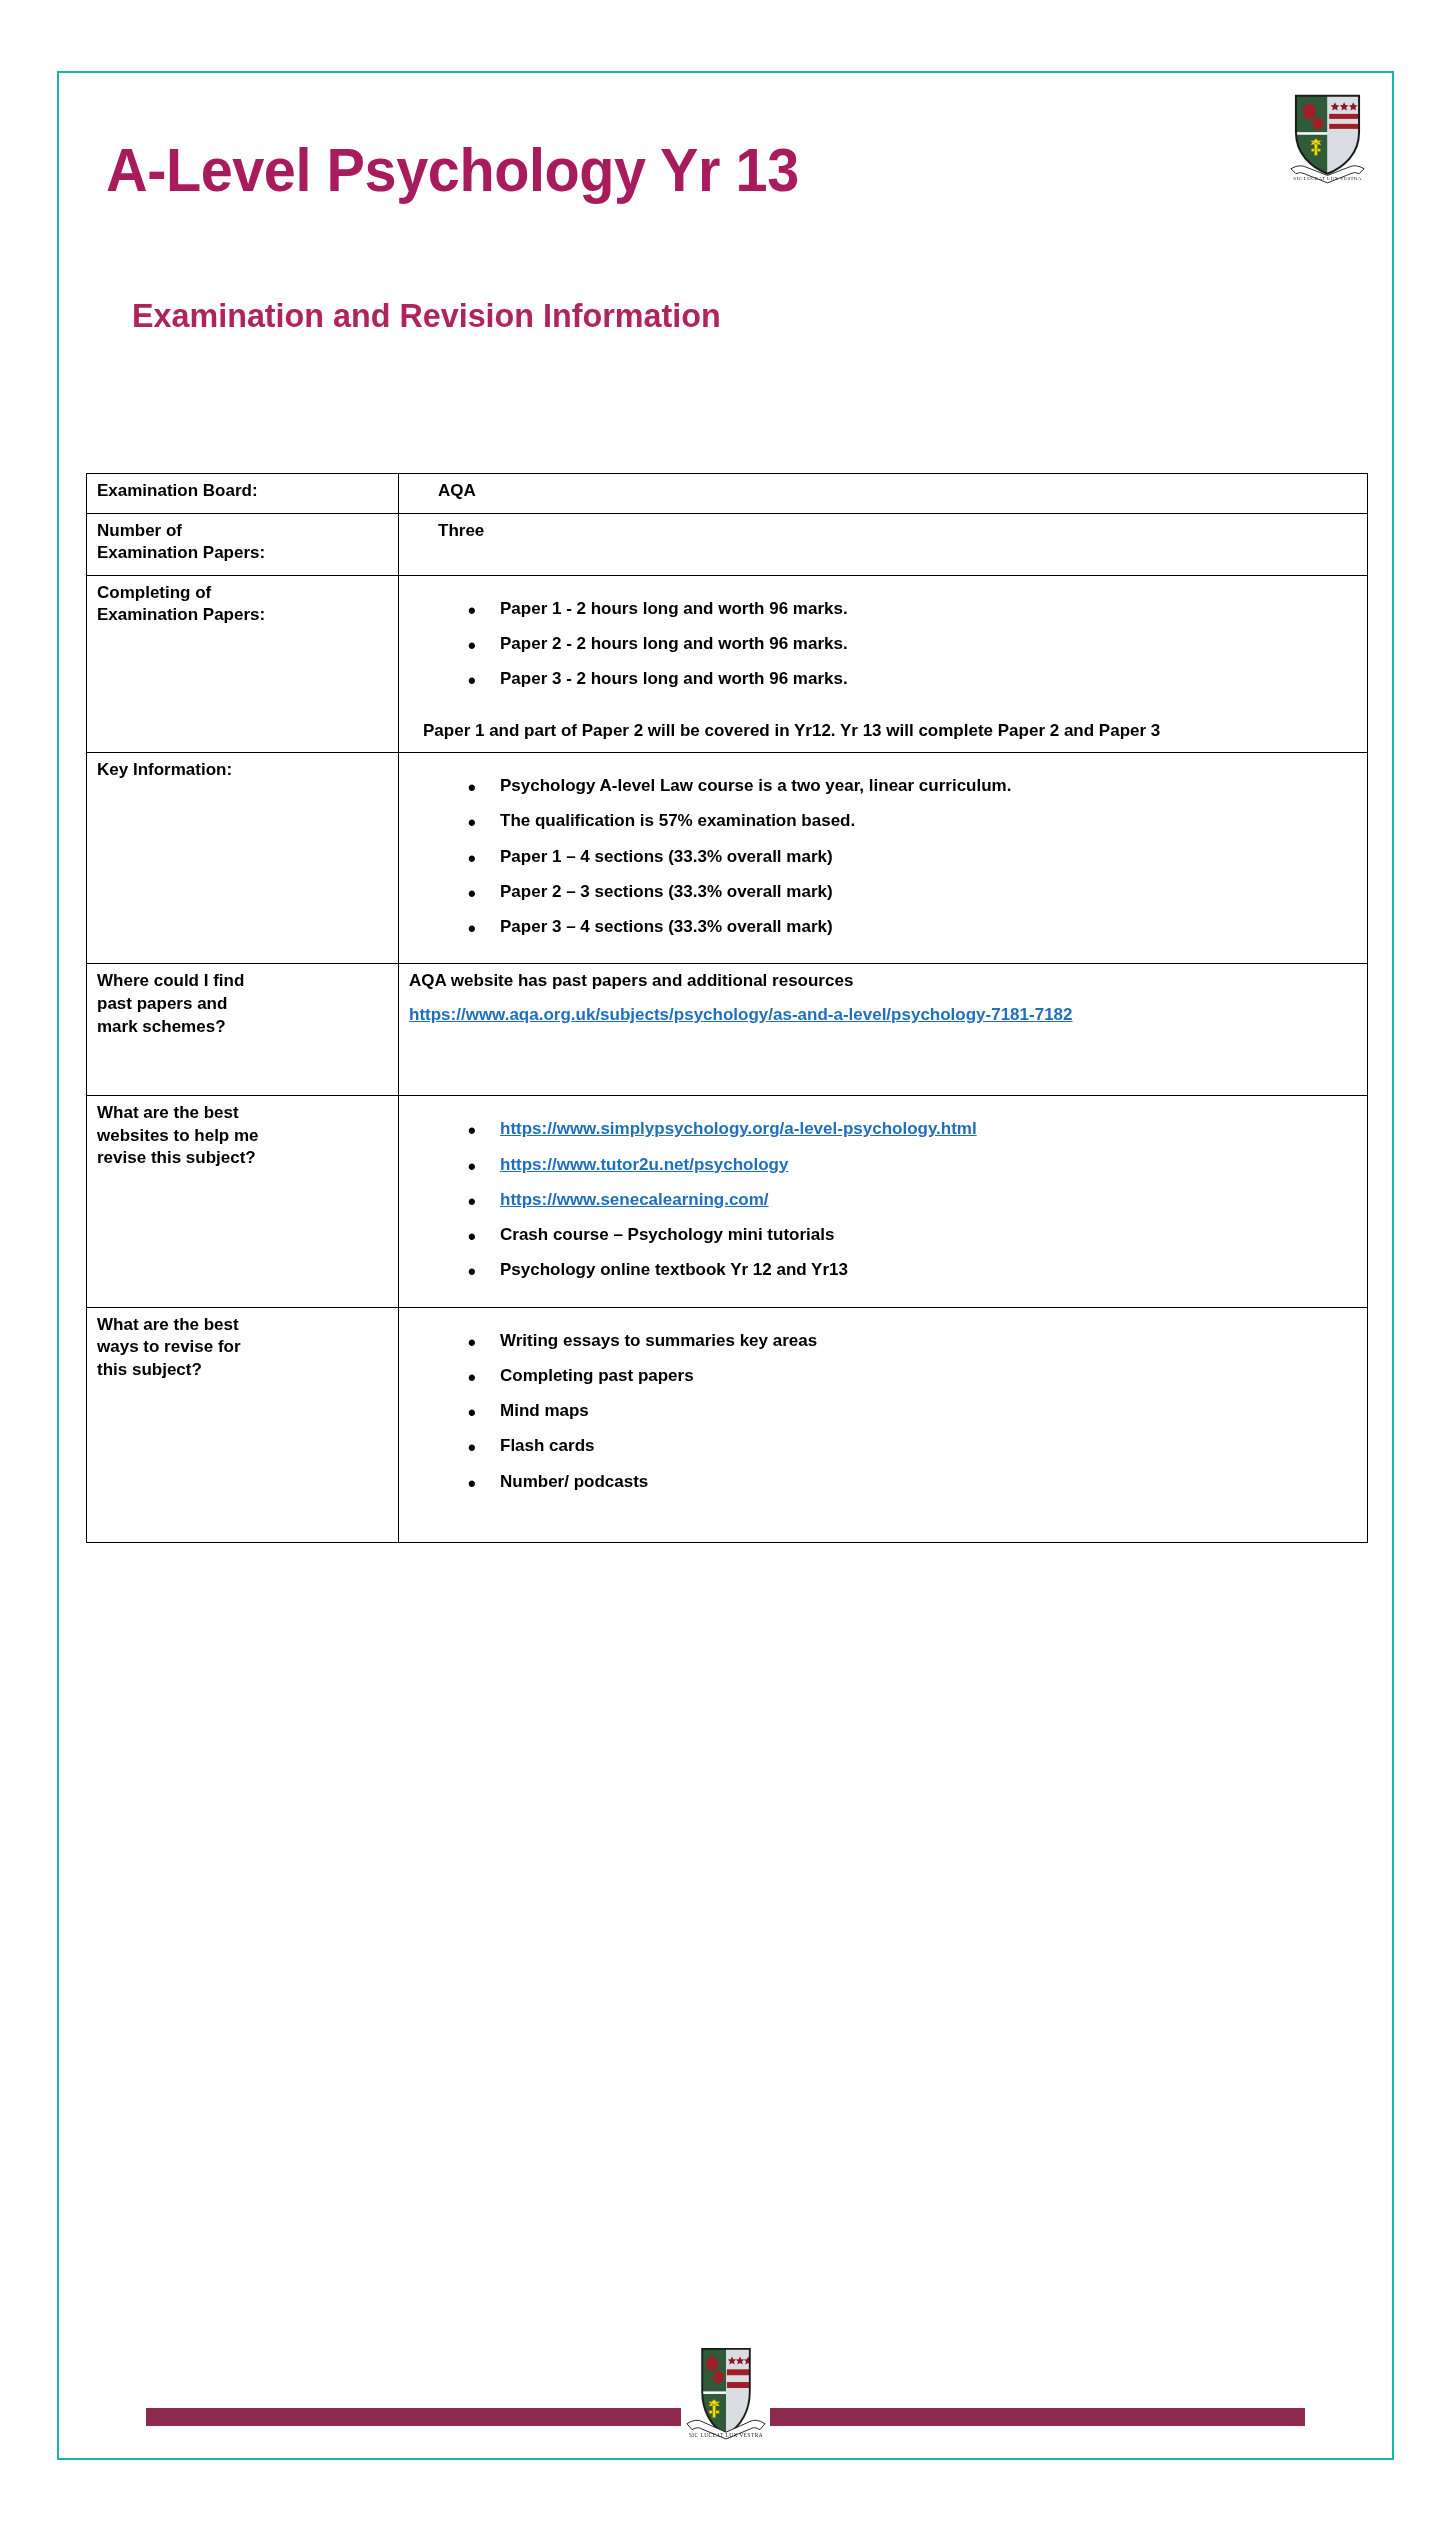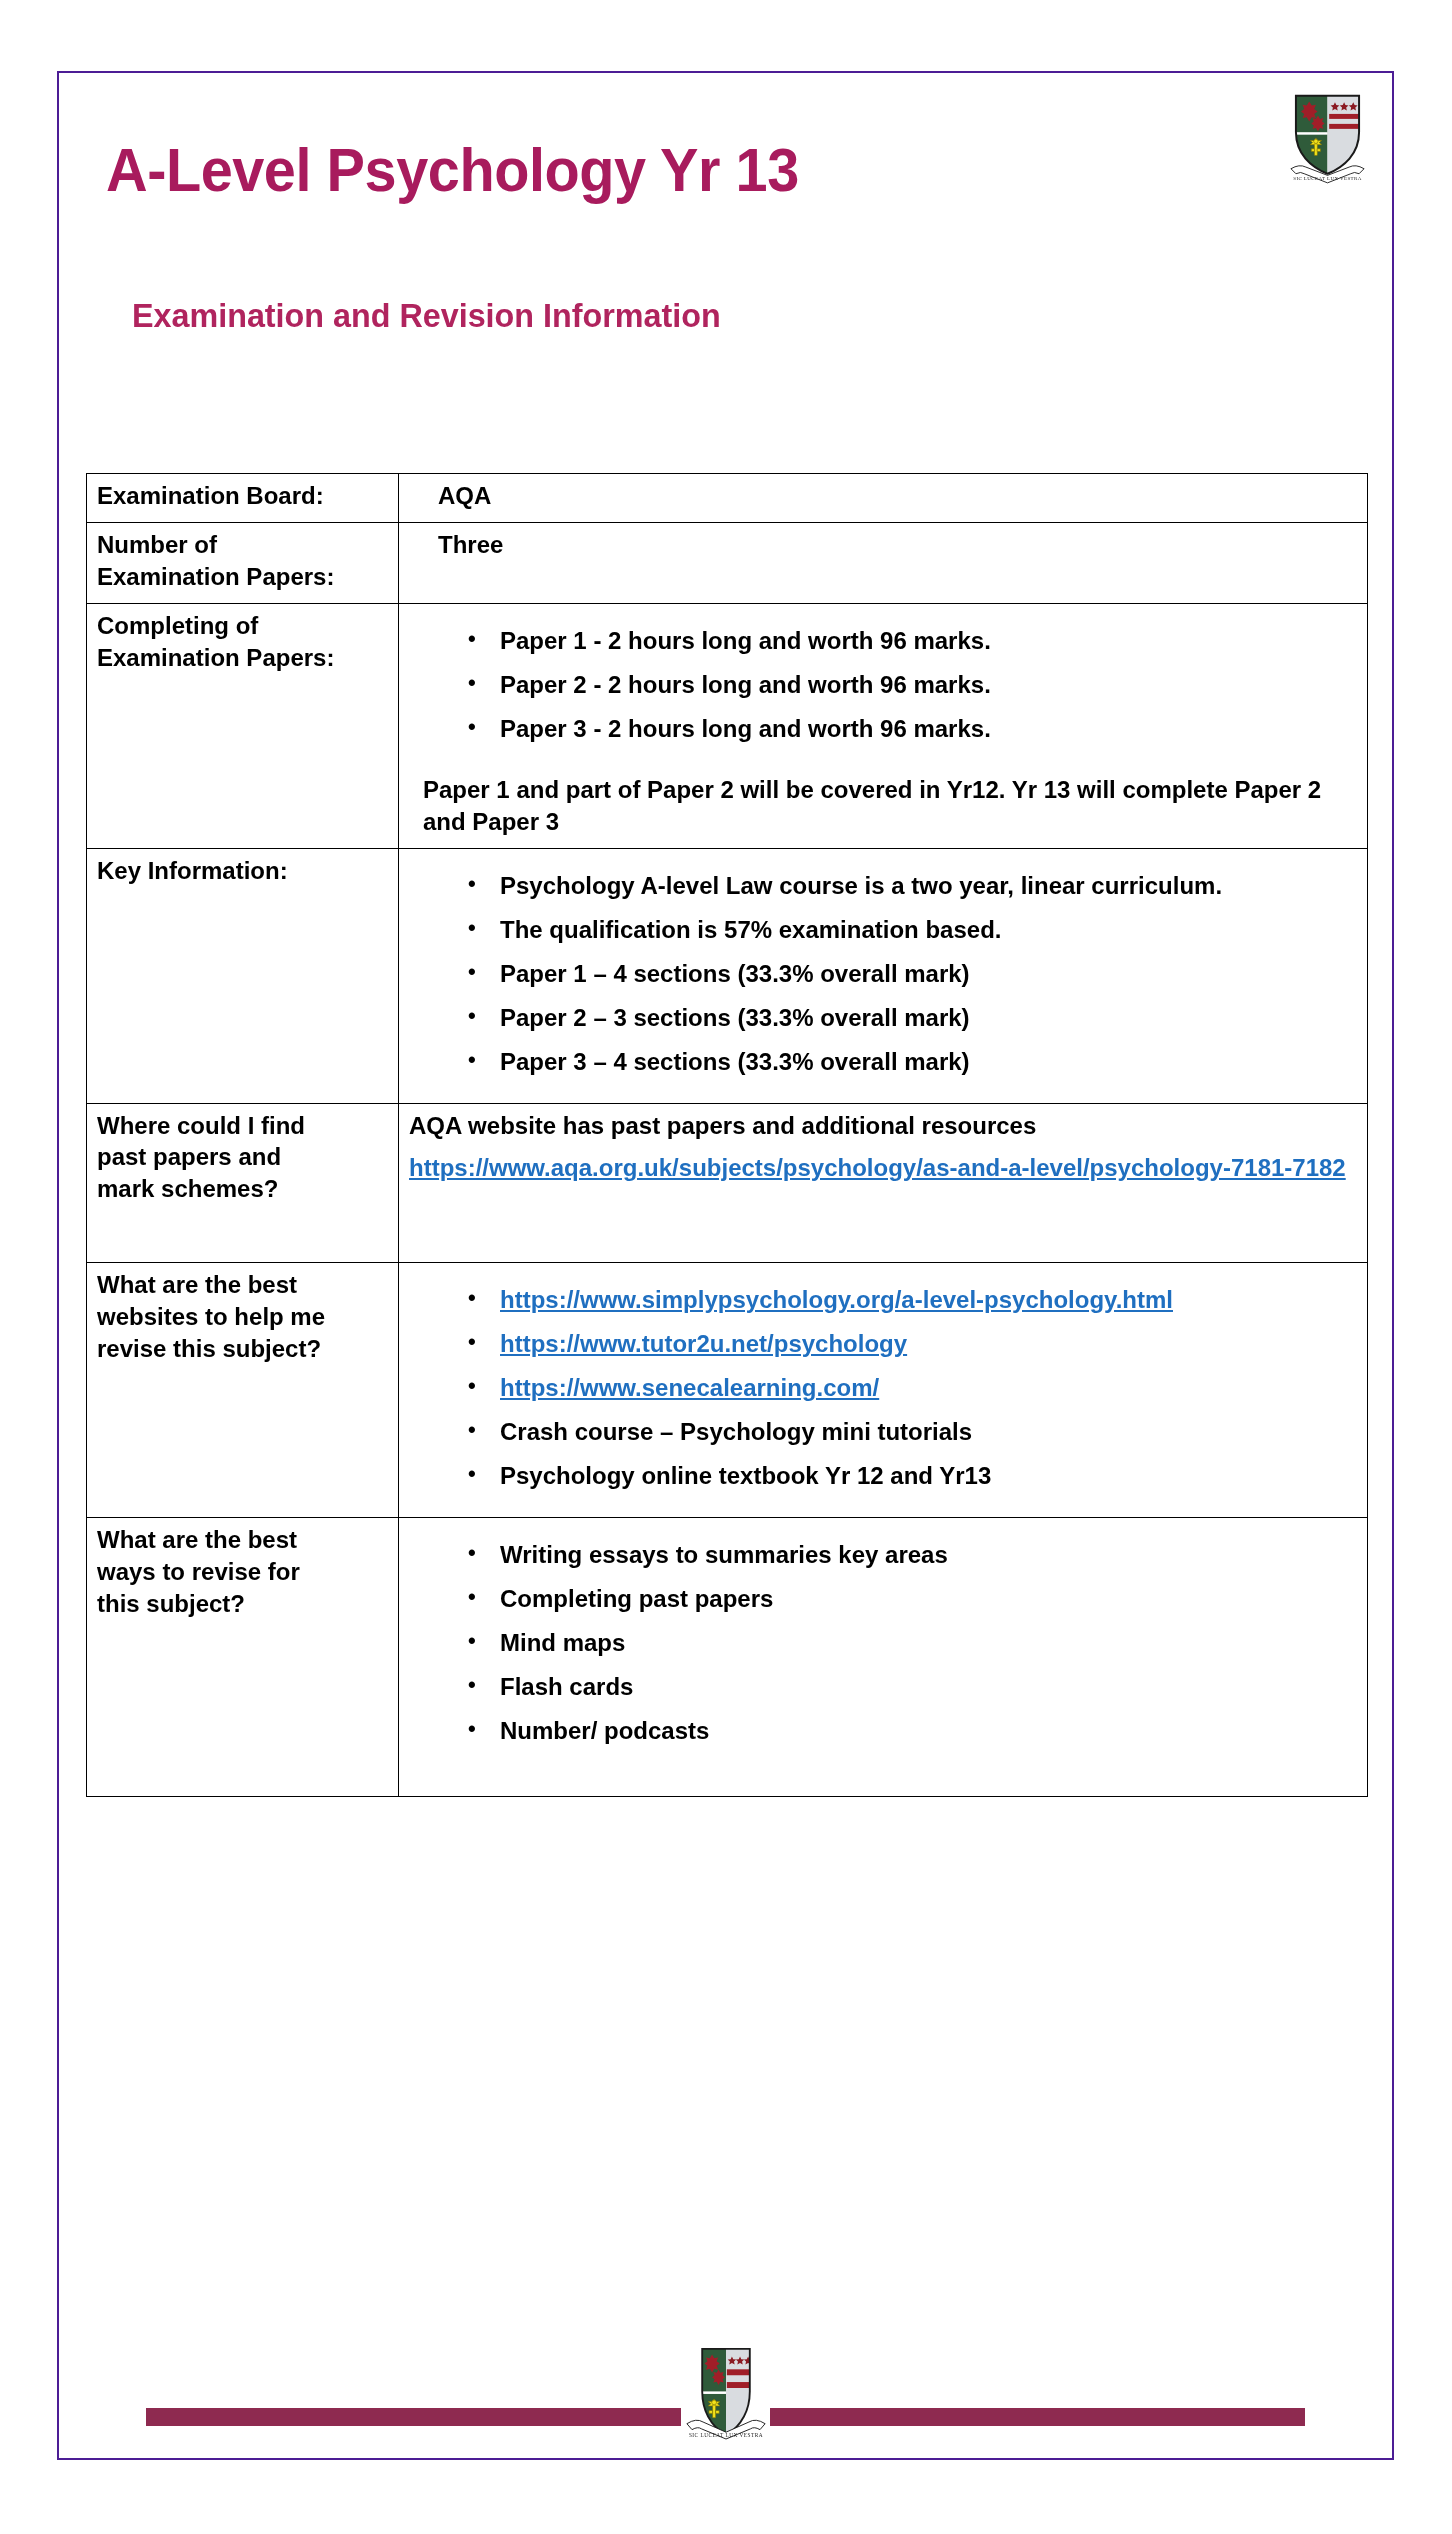--- a/index.html
+++ b/index.html
@@ -14,21 +14,21 @@
     -webkit-font-smoothing: antialiased;
   }
 
   
   .page-frame {
     position: absolute;
     left: 57px;
     top: 71px;
     width: 1337px;
     height: 2389px;
-    border: 2px solid #4c1d95;
+    border: 2px solid #14b8a6;
     box-sizing: border-box;
     background: #ffffff;
   }
 
   
   .crest-top {
     position: absolute;
     right: 22px;
     top: 16px;
     width: 85px;
@@ -76,21 +76,21 @@
     left: 27px;
     top: 400px;
     width: 1282px;
     border-collapse: collapse;
     table-layout: fixed;
   }
   .info-table td {
     border: 1px solid #000000;
     vertical-align: top;
     padding: 6px 8px 10px 8px;
-    font-size: 24px;
+    font-size: 17px;
     line-height: 1.33;
     color: #000000;
     font-weight: bold;
   }
   .info-table td.label-cell {
     width: 293px;
     padding-left: 10px;
   }
   .info-table td.value-cell {
     padding-left: 24px;

